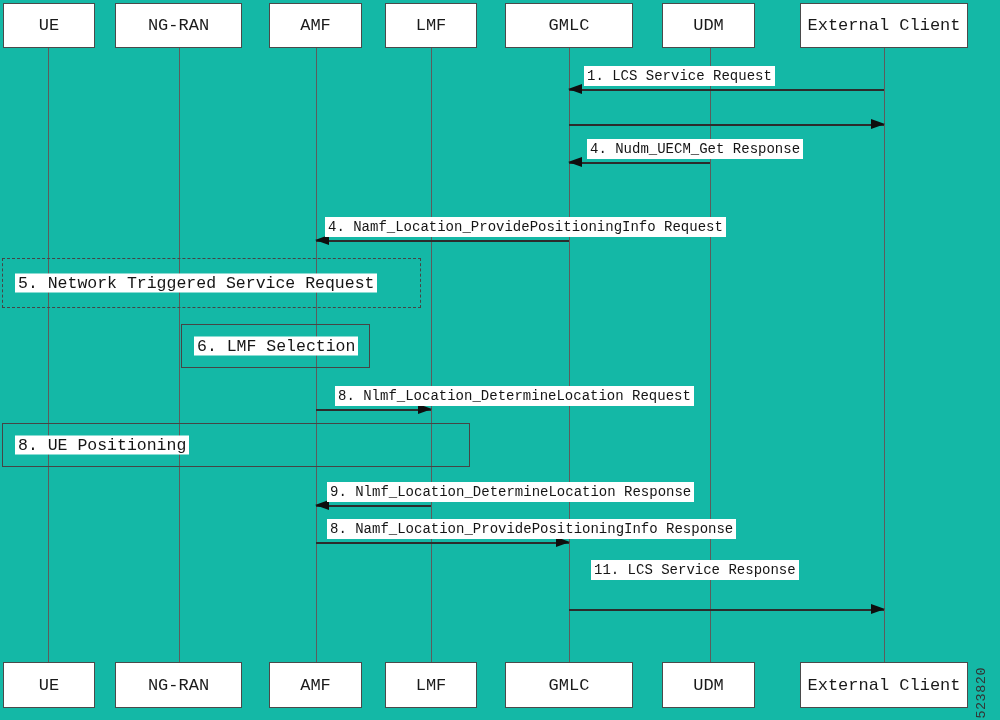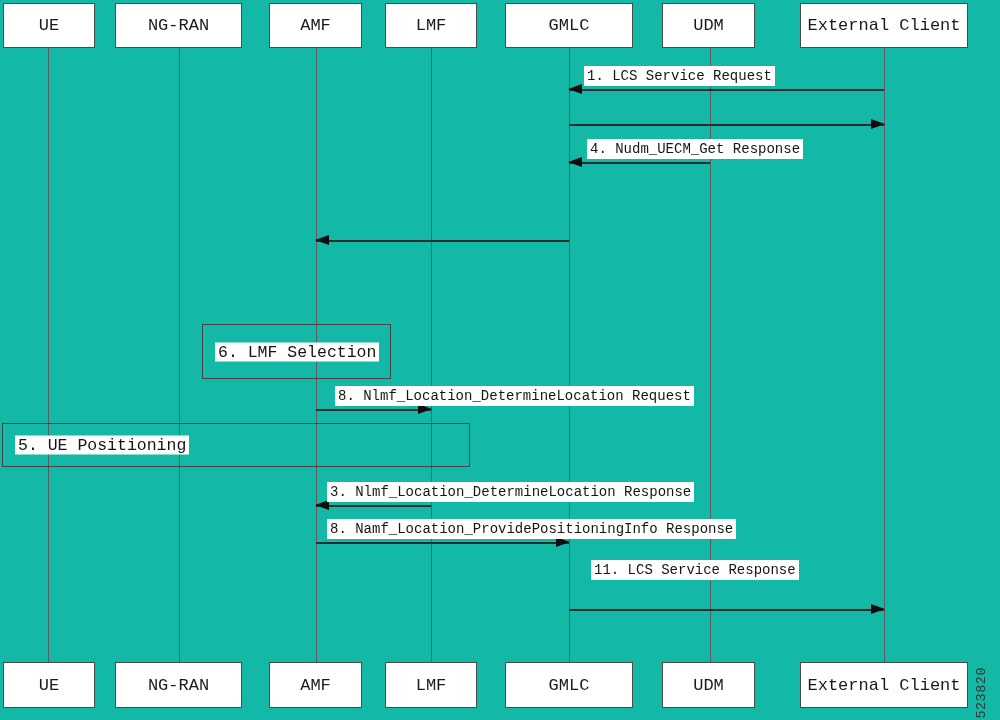--- a/index.html
+++ b/index.html
@@ -77,39 +77,43 @@
   </div>
 
   <div class="msg" style="left:569px;top:162px;width:141px">
     <div class="head left"></div>
   </div>
   <div class="mlabel" style="left:587px;top:139px">4. Nudm_UECM_Get Response</div>
 
   <div class="msg" style="left:316px;top:240px;width:253px">
     <div class="head left"></div>
   </div>
+  <div class="mlabel" style="left:325px;top:217px">4. Namf_Location_ProvidePositioningInfo Request</div>
 
+  <div class="step dashed" style="left:2px;top:258px;width:419px;height:50px">
+    <span class="slabel">5. Network Triggered Service Request</span>
+  </div>
 
-  <div class="step" style="left:202px;top:324px;width:189px;height:55px">
+  <div class="step" style="left:181px;top:324px;width:189px;height:44px">
     <span class="slabel">6. LMF Selection</span>
   </div>
 
   <div class="msg" style="left:316px;top:409px;width:115px">
     <div class="head right"></div>
   </div>
   <div class="mlabel" style="left:335px;top:386px">8. Nlmf_Location_DetermineLocation Request</div>
 
   <div class="step" style="left:2px;top:423px;width:468px;height:44px">
-    <span class="slabel">5. UE Positioning</span>
+    <span class="slabel">8. UE Positioning</span>
   </div>
 
   <div class="msg" style="left:316px;top:505px;width:115px">
     <div class="head left"></div>
   </div>
-  <div class="mlabel" style="left:327px;top:482px">3. Nlmf_Location_DetermineLocation Response</div>
+  <div class="mlabel" style="left:327px;top:482px">9. Nlmf_Location_DetermineLocation Response</div>
 
   <div class="msg" style="left:316px;top:542px;width:253px">
     <div class="head right"></div>
   </div>
   <div class="mlabel" style="left:327px;top:519px">8. Namf_Location_ProvidePositioningInfo Response</div>
 
   <div class="msg" style="left:569px;top:609px;width:315px">
     <div class="head right"></div>
   </div>
   <div class="mlabel" style="left:591px;top:560px">11. LCS Service Response</div>

